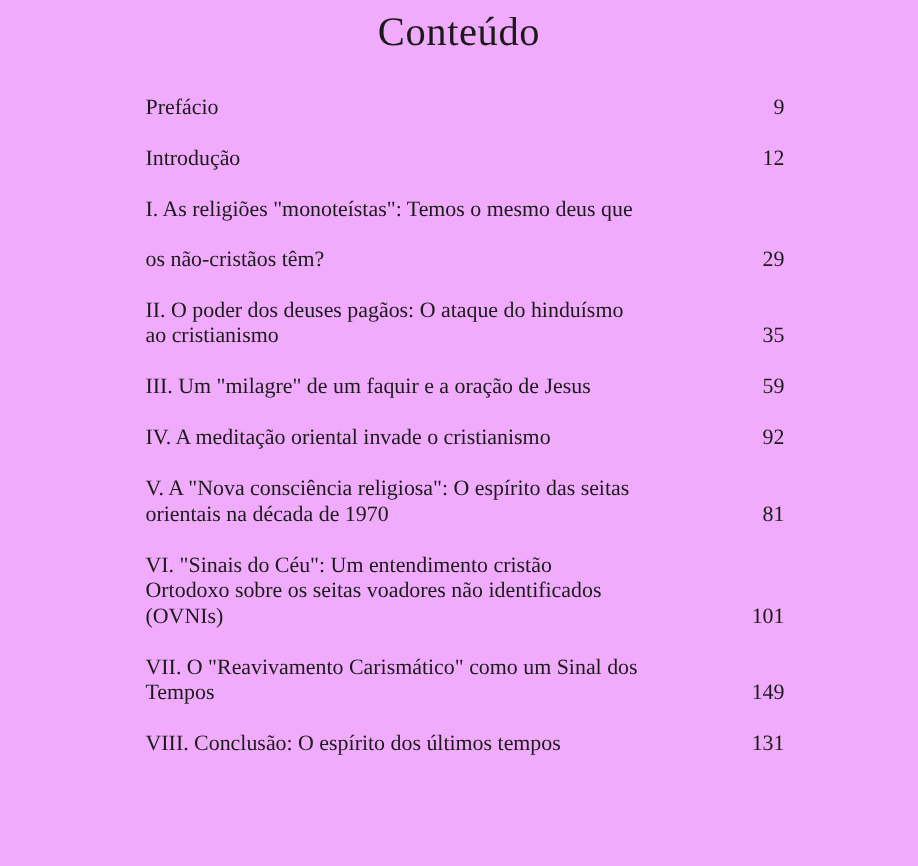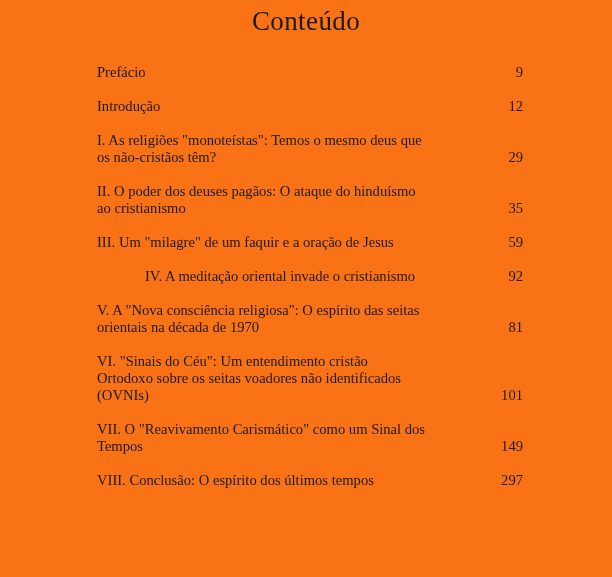--- a/index.html
+++ b/index.html
@@ -6,21 +6,21 @@
   html, body {
     margin: 0;
     padding: 0;
     background: #ffffff;
   }
 
   .page {
     position: relative;
     width: 612px;
     height: 577px;
-    background: #f97316;
+    background: #f0abfc;
     overflow: hidden;
     font-family: "Liberation Serif", "DejaVu Serif", serif;
     color: #1c1a19;
     -webkit-font-smoothing: antialiased;
   }
 
   .toc-title {
     position: absolute;
     left: 0;
     top: 4px;
@@ -88,38 +88,38 @@
 
   <div class="toc-list">
 
   <div class="toc-entry">
         <span class="entry-text"><span class="line last" style="position: relative;">Prefácio<span class="entry-page" style="float: none; position: absolute; right: 0px; top: 0px;">9</span></span></span>
       </div>
       <div class="toc-entry">
         <span class="entry-text"><span class="line last" style="position: relative;">Introdução<span class="entry-page" style="float: none; position: absolute; right: 0px; top: 0px;">12</span></span></span>
       </div>
       <div class="toc-entry">
-        <span class="entry-text"><span class="line">I. As religiões "monoteístas": Temos o mesmo deus que</span><span class="line last" style="position: relative;">os não-cristãos têm?<span class="entry-page" style="float: none; position: absolute; right: 0px; top: 0px;">29</span></span></span>
+        <span class="entry-text"><span class="line">I. As religiões "monoteístas": Temos o mesmo deus que</span><span class="line last" style="position: relative; margin-top: 16px;">os não-cristãos têm?<span class="entry-page" style="float: none; position: absolute; right: 0px; top: 0px;">29</span></span></span>
       </div>
       <div class="toc-entry">
         <span class="entry-text"><span class="line">II. O poder dos deuses pagãos: O ataque do hinduísmo</span><span class="line last" style="position: relative;">ao cristianismo<span class="entry-page" style="float: none; position: absolute; right: 0px; top: 0px;">35</span></span></span>
       </div>
       <div class="toc-entry">
         <span class="entry-text"><span class="line last" style="position: relative;">III. Um "milagre" de um faquir e a oração de Jesus<span class="entry-page" style="float: none; position: absolute; right: 0px; top: 0px;">59</span></span></span>
       </div>
       <div class="toc-entry">
-        <span class="entry-text"><span class="line last" style="position: relative; margin-left: 48px;">IV. A meditação oriental invade o cristianismo<span class="entry-page" style="float: none; position: absolute; right: 0px; top: 0px;">92</span></span></span>
+        <span class="entry-text"><span class="line last" style="position: relative;">IV. A meditação oriental invade o cristianismo<span class="entry-page" style="float: none; position: absolute; right: 0px; top: 0px;">92</span></span></span>
       </div>
       <div class="toc-entry">
         <span class="entry-text"><span class="line">V. A "Nova consciência religiosa": O espírito das seitas</span><span class="line last" style="position: relative;">orientais na década de 1970<span class="entry-page" style="float: none; position: absolute; right: 0px; top: 0px;">81</span></span></span>
       </div>
       <div class="toc-entry">
         <span class="entry-text"><span class="line">VI. "Sinais do Céu": Um entendimento cristão</span><span class="line">Ortodoxo sobre os seitas voadores não identificados</span><span class="line last" style="position: relative;">(OVNIs)<span class="entry-page" style="float: none; position: absolute; right: 0px; top: 0px;">101</span></span></span>
       </div>
       <div class="toc-entry">
         <span class="entry-text"><span class="line">VII. O "Reavivamento Carismático" como um Sinal dos</span><span class="line last" style="position: relative;">Tempos<span class="entry-page" style="float: none; position: absolute; right: 0px; top: 0px;">149</span></span></span>
       </div>
       <div class="toc-entry">
-        <span class="entry-text"><span class="line last" style="position: relative;">VIII. Conclusão: O espírito dos últimos tempos<span class="entry-page" style="float: none; position: absolute; right: 0px; top: 0px;">297</span></span></span>
+        <span class="entry-text"><span class="line last" style="position: relative;">VIII. Conclusão: O espírito dos últimos tempos<span class="entry-page" style="float: none; position: absolute; right: 0px; top: 0px;">131</span></span></span>
       </div>
     </div>
 
 </div>
 
 </body></html>

